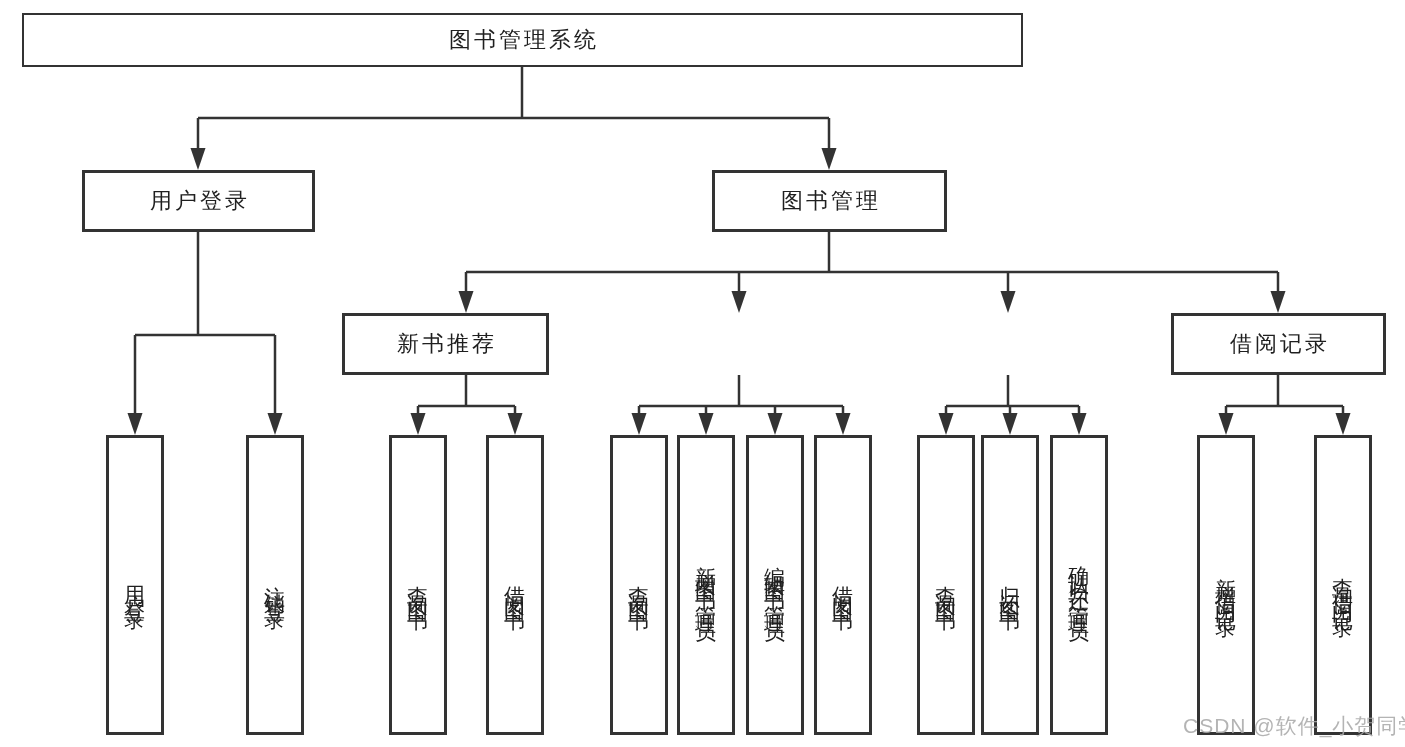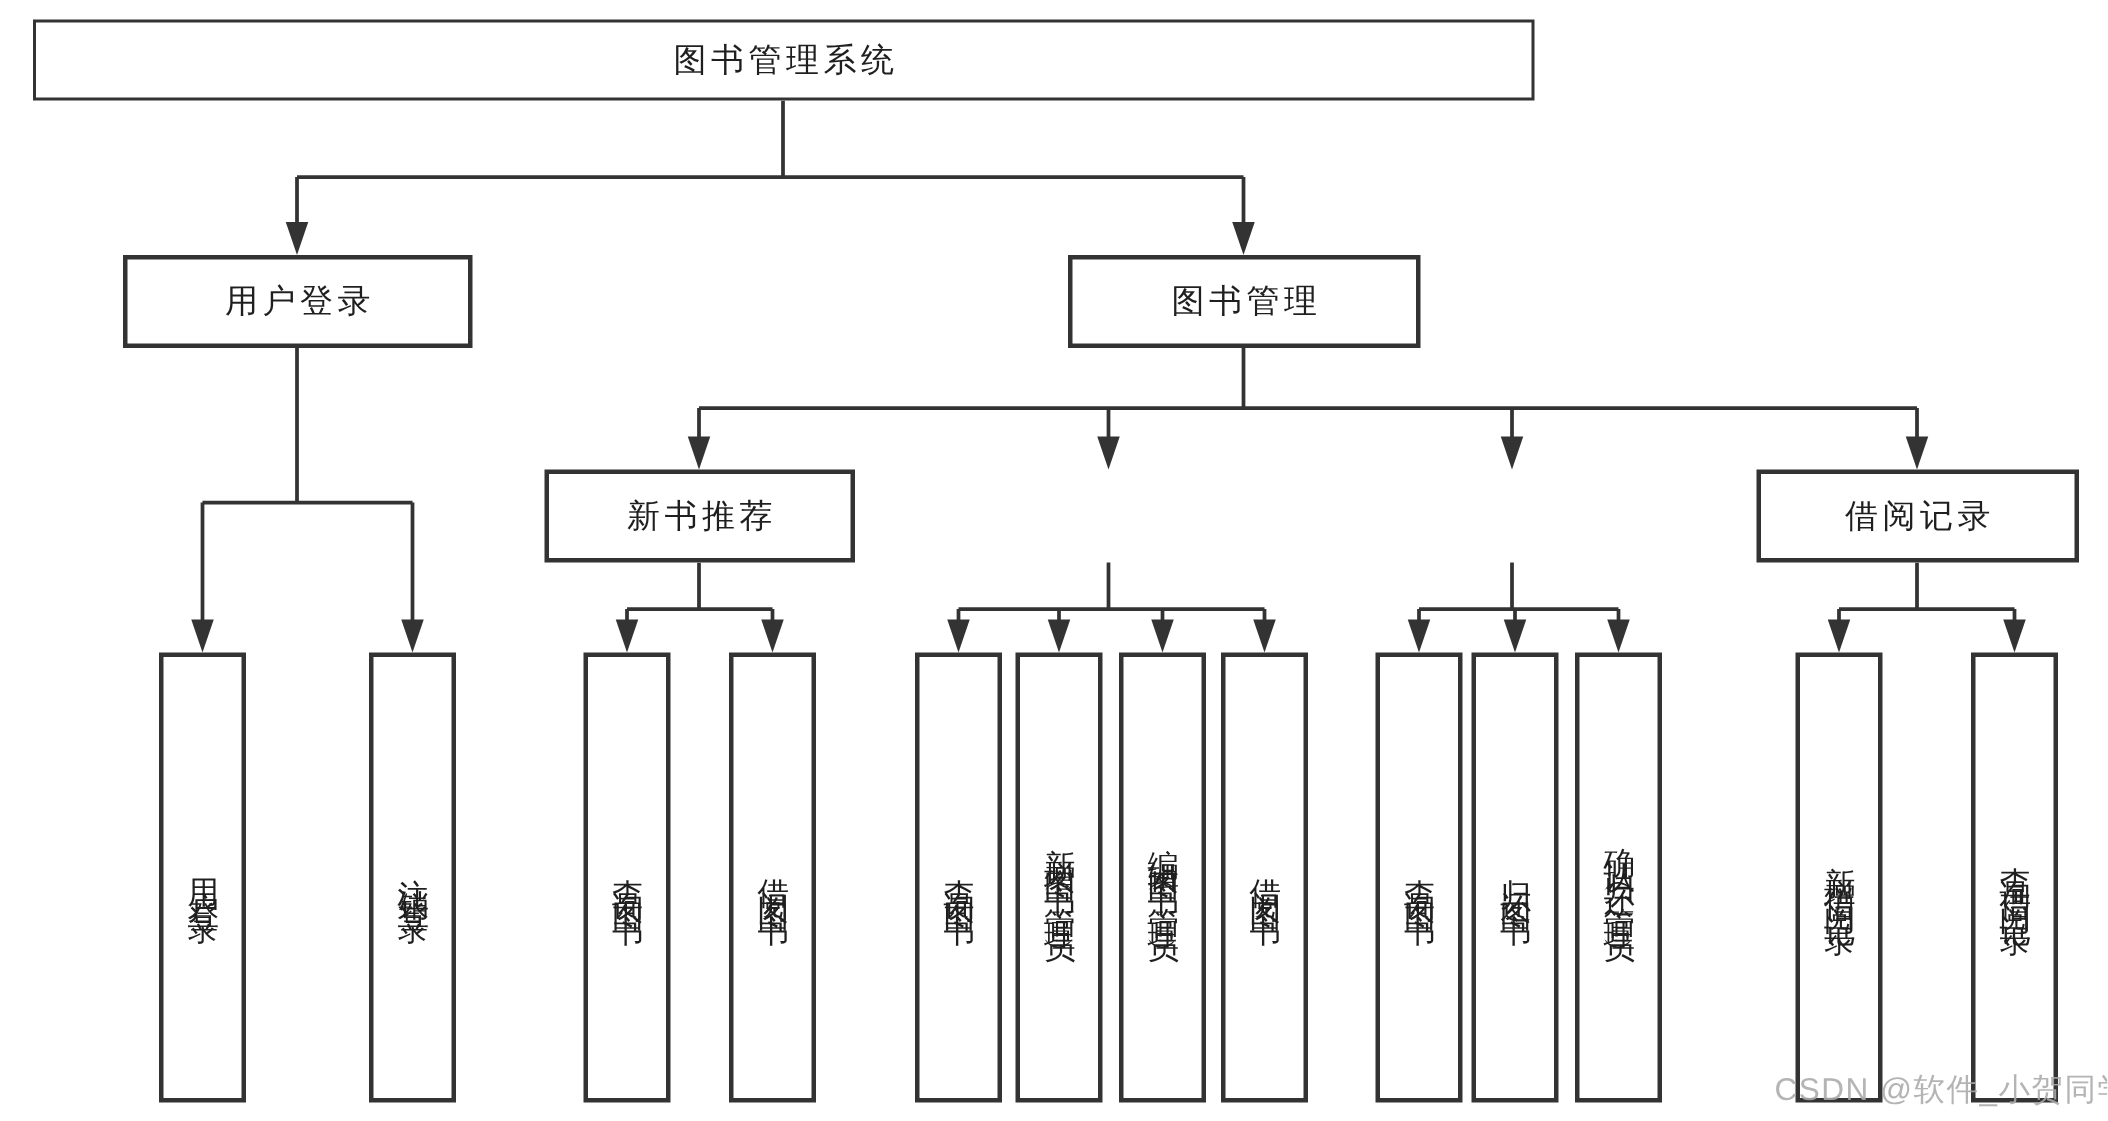--- a/index.html
+++ b/index.html
@@ -40,21 +40,21 @@
     font-size: 22px;
     letter-spacing: 3px;
     text-indent: 3px;
     white-space: nowrap;
     color: #1f1f1f;
   }
   
   .b-user-login   { left: 82px;  top: 170px; width: 233px; height: 62px; }
   .b-book-mgmt    { left: 712px; top: 170px; width: 235px; height: 62px; }
   
-  .b-new-book     { left: 363px;  top: 313px; width: 207px; height: 62px; }
+  .b-new-book     { left: 342px;  top: 313px; width: 207px; height: 62px; }
   .b-borrowing    { left: 632px;  top: 313px; width: 215px; height: 62px; }
   .b-current      { left: 901px;  top: 313px; width: 215px; height: 62px; }
   .b-records      { left: 1171px; top: 313px; width: 215px; height: 62px; }
   
   .leaf {
     top: 435px;
     width: 58px;
     height: 300px;
   }
   .vlabel {

